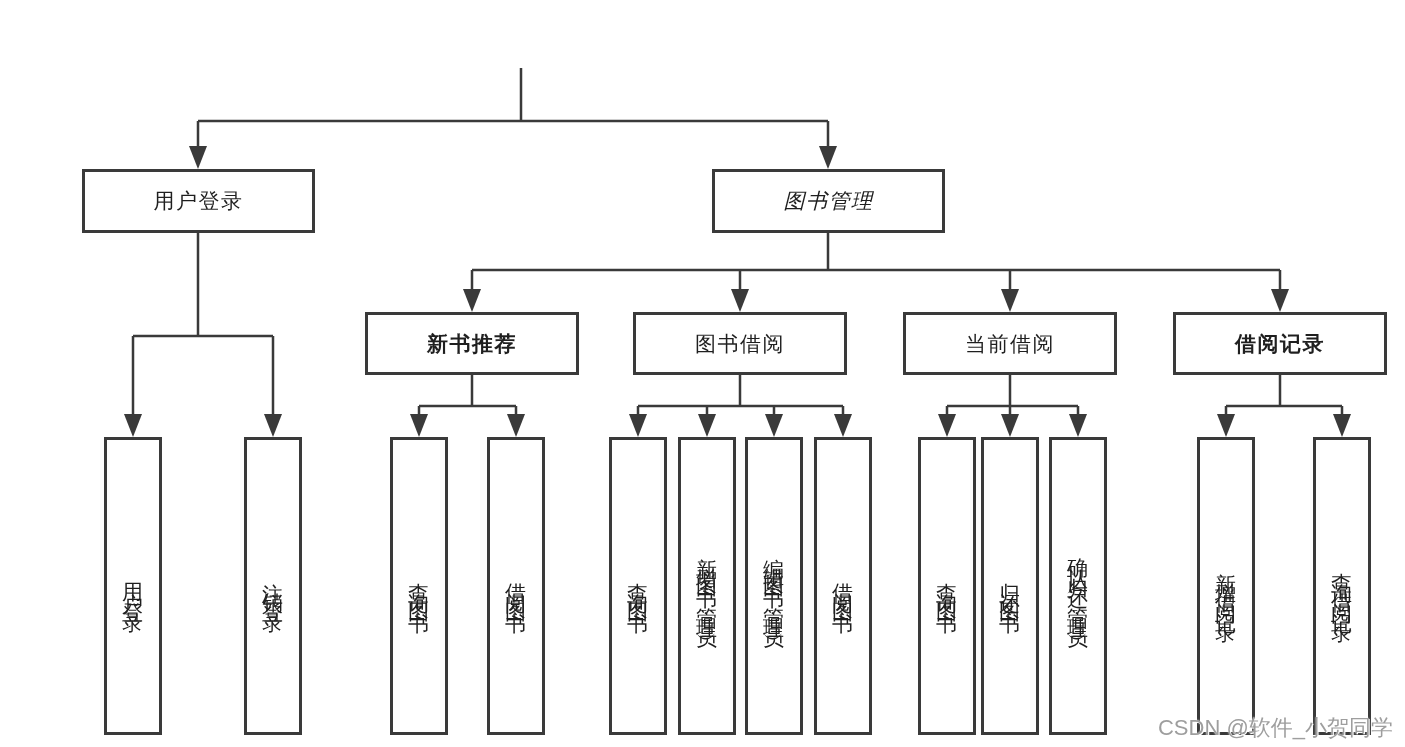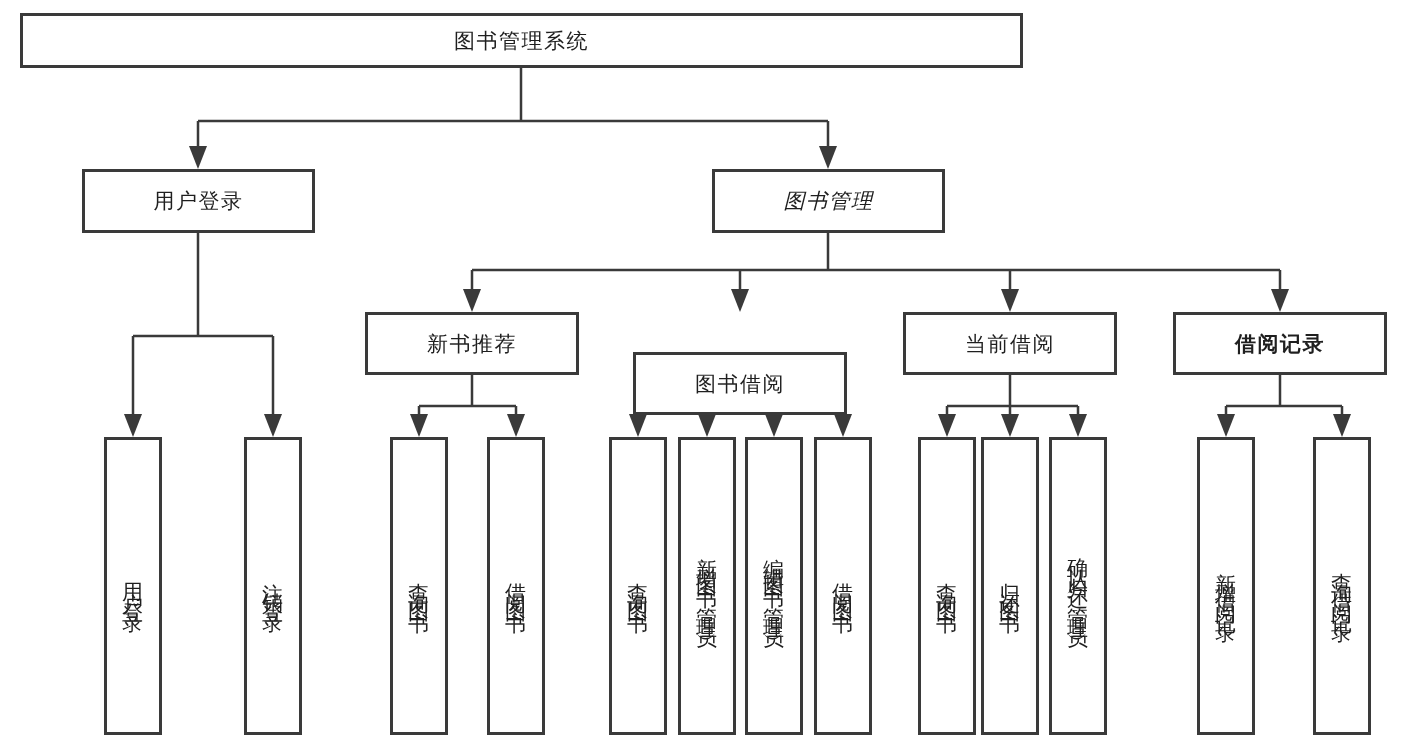--- a/index.html
+++ b/index.html
@@ -37,22 +37,22 @@
     background: var(--background);
     display: flex;
     align-items: center;
     justify-content: center;
   }
   .h-label { font-size: 21px; letter-spacing: 1.5px; white-space: nowrap; }
   .root-box   { left: 20px;  top: 13px;  width: 1003px; height: 55px; }
   .lv2-a      { left: 82px;  top: 169px; width: 233px;  height: 64px; }
   .lv2-b      { left: 712px; top: 169px; width: 233px;  height: 64px; font-style: italic; }
   .lv3        { top: 312px; width: 214px; height: 63px; }
-  .lv3-1 { left: 365px; }
-  .lv3-2 { left: 633px; margin-top: 40px; }
+  .lv3-1 { left: 365px; font-weight: bold; }
+  .lv3-2 { left: 633px; }
   .lv3-3 { left: 903px; }
   .lv3-4 { left: 1173px; font-weight: bold; }
   .leaf { top: 437px; width: 58px; height: 298px; }
   .leaf .v-label {
     writing-mode: vertical-rl;
     text-orientation: mixed;
     font-size: 21px;
     line-height: 1;
     letter-spacing: 10px;
     white-space: nowrap;
@@ -107,23 +107,20 @@
     <path d="M1010 375 V406 M947 406 H1078 M947 406 V415 M1010 406 V415 M1078 406 V415"></path>
     <polygon points="938,414 956,414 947,437"></polygon>
     <polygon points="1001,414 1019,414 1010,437"></polygon>
     <polygon points="1069,414 1087,414 1078,437"></polygon>
 
     <path d="M1280 375 V406 M1226 406 H1342 M1226 406 V415 M1342 406 V415"></path>
     <polygon points="1217,414 1235,414 1226,437"></polygon>
     <polygon points="1333,414 1351,414 1342,437"></polygon>
   </svg>
 
-  <div class="box root-box">
-    <span class="h-label">图书管理系统</span>
-  </div>
 
   <div class="box lv2-a">
     <span class="h-label">用户登录</span>
   </div>
   <div class="box lv2-b">
     <span class="h-label">图书管理</span>
   </div>
 
   <div class="box lv3 lv3-1">
     <span class="h-label">新书推荐</span>
@@ -175,13 +172,14 @@
     <span class="v-label">确认归还（管理员）</span>
   </div>
 
   <div class="box leaf leaf-5a">
     <span class="v-label">新增借阅记录</span>
   </div>
   <div class="box leaf leaf-5b">
     <span class="v-label">查询借阅记录</span>
   </div>
 
+  <div class="watermark">CSDN @软件_小贺同学</div>
 </div>
 
 </body></html>

